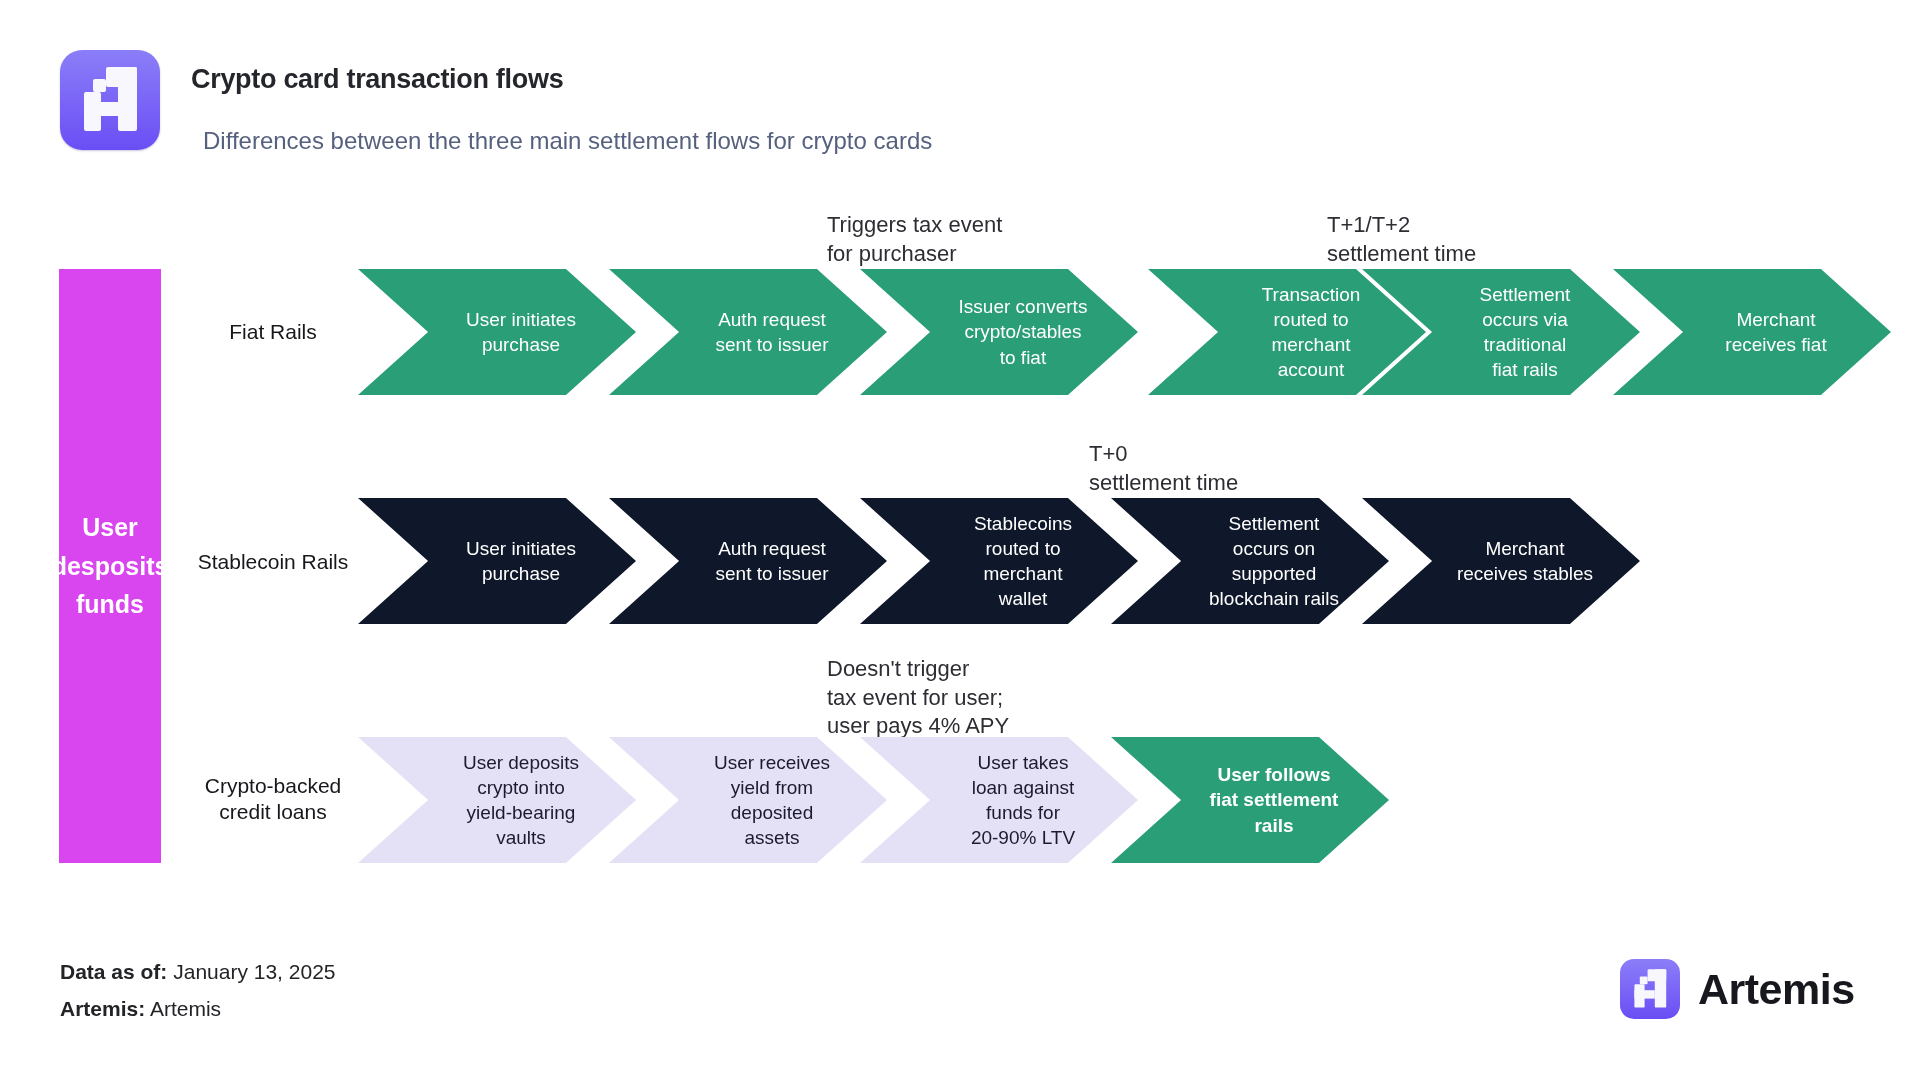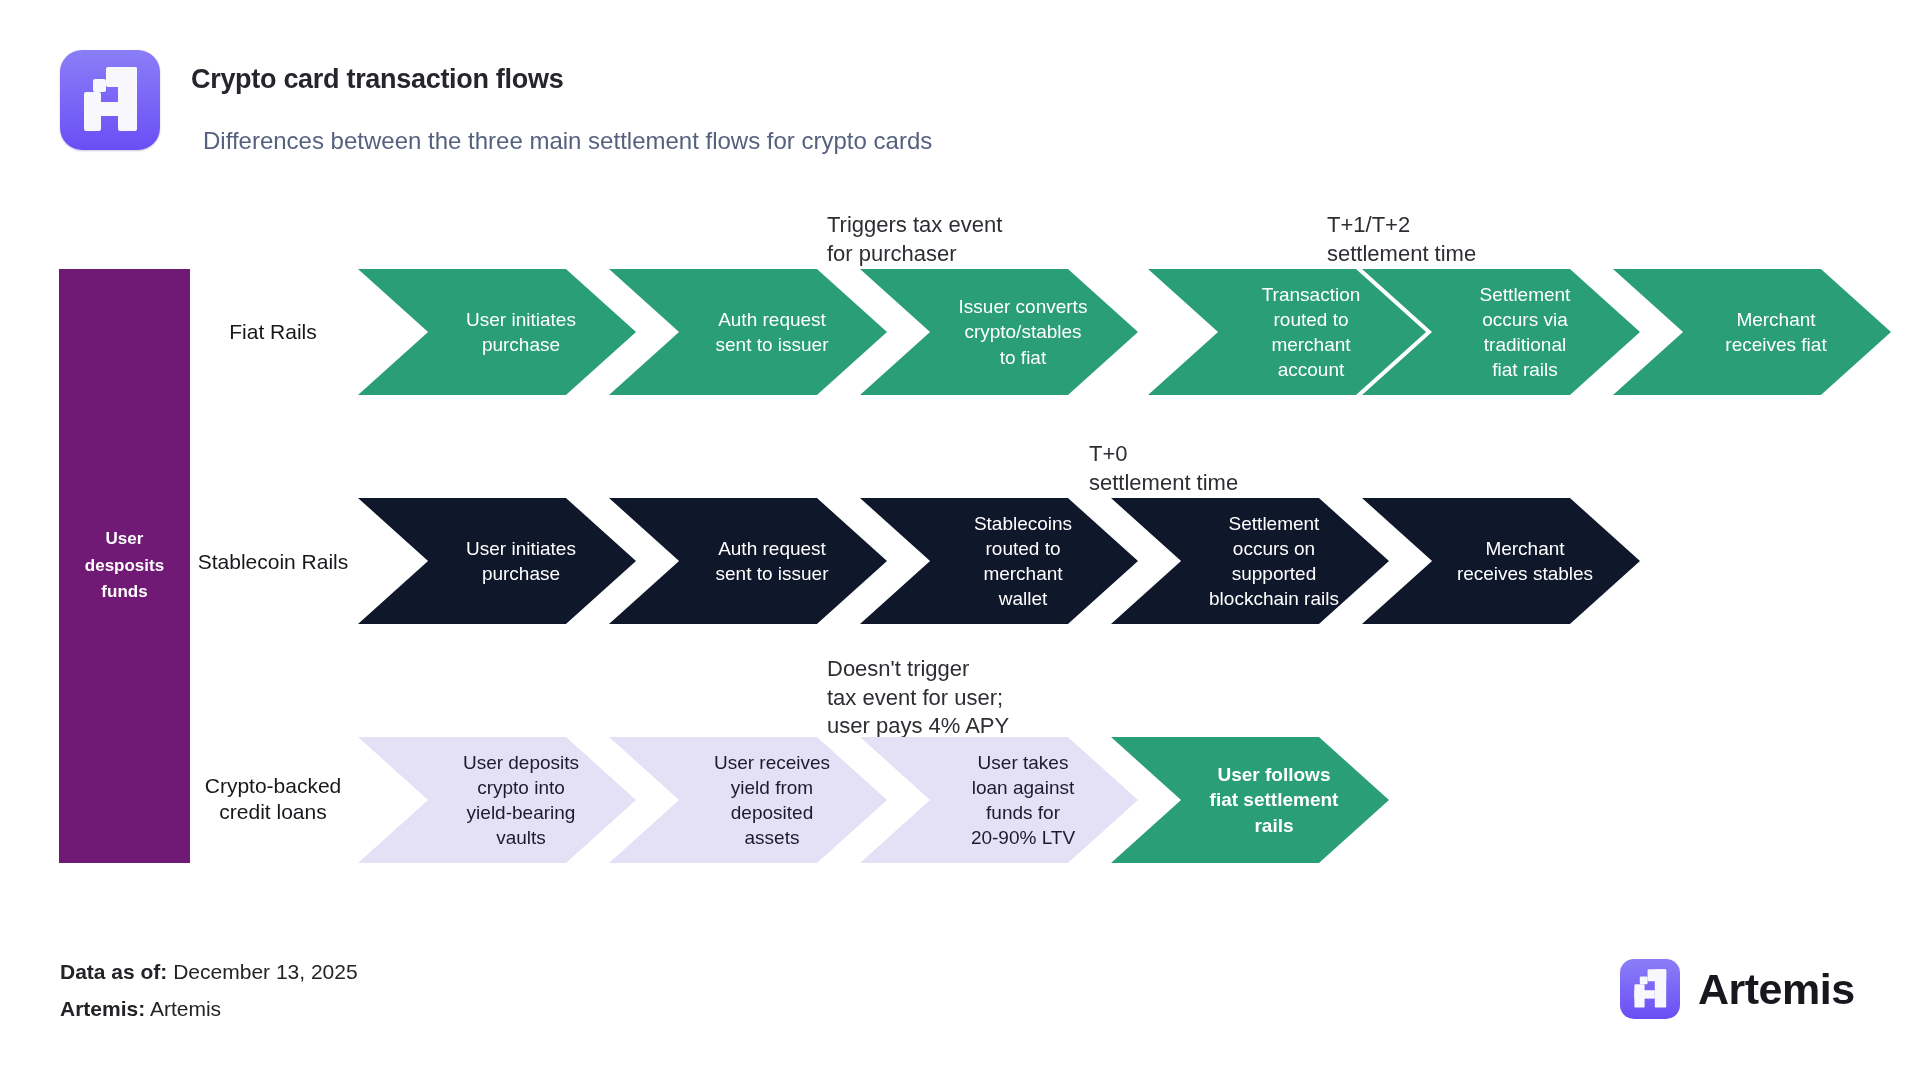--- a/index.html
+++ b/index.html
@@ -24,24 +24,24 @@
     font-size:27px;line-height:46px;font-weight:700;color:#24262b;
     letter-spacing:-0.3px;
   }
   .page-subtitle{
     position:absolute;left:191px;top:112px;margin:12px;
     font-size:24px;line-height:34px;font-weight:400;color:#56617f;
   }
 
   
   .deposit-box{
-    position:absolute;left:59px;top:269px;width:131px;height:594px;
-    background:#701a75;color:#ffffff;
+    position:absolute;left:59px;top:269px;width:102px;height:594px;
+    background:#d946ef;color:#ffffff;
     display:flex;align-items:center;justify-content:center;
-    text-align:center;font-size:17px;font-weight:700;line-height:1.55;
+    text-align:center;font-size:25px;font-weight:700;line-height:1.55;
     white-space:pre-line;
   }
 
   
   .row-label{
     position:absolute;width:250px;text-align:center;
     color:#17181c;font-size:21px;line-height:1.25;font-weight:400;
     white-space:pre-line;
   }
   .row-label.r0{left:148px;top:319px;}
@@ -201,21 +201,21 @@
 20-90% LTV</span>
   </div>
   <div class="arrow green" style="left:1111px;top:737px;font-weight:bold;">
     <span class="arrow-label">User follows
 fiat settlement
 rails</span>
   </div>
 
   <div class="footer-line f0">
     <span class="lbl">Data as of:</span>
-    <span>December 13, 2025</span>
+    <span>January 13, 2025</span>
   </div>
   <div class="footer-line f1">
     <span class="lbl">Artemis:</span>
     <span>Artemis</span>
   </div>
 
   <div class="brand">
     <div class="brand-logo">
       <svg viewBox="0 0 100 100">
         <rect x="46" y="17" width="31" height="20" rx="2" fill="#f8f7fd"></rect>

